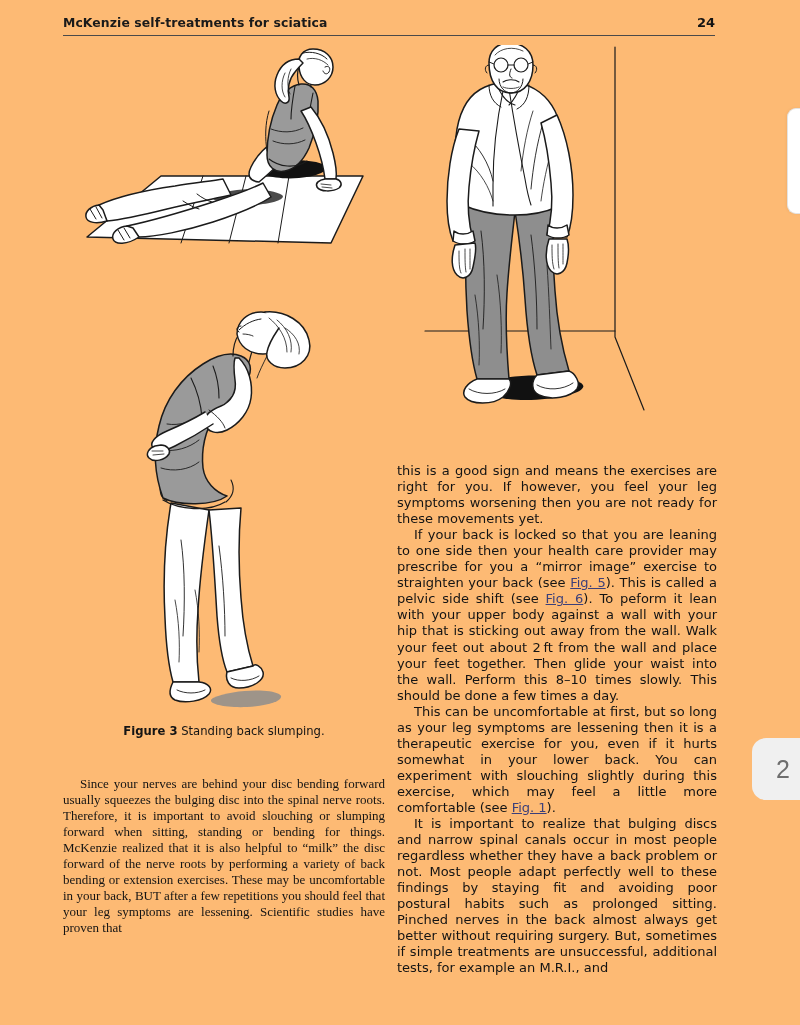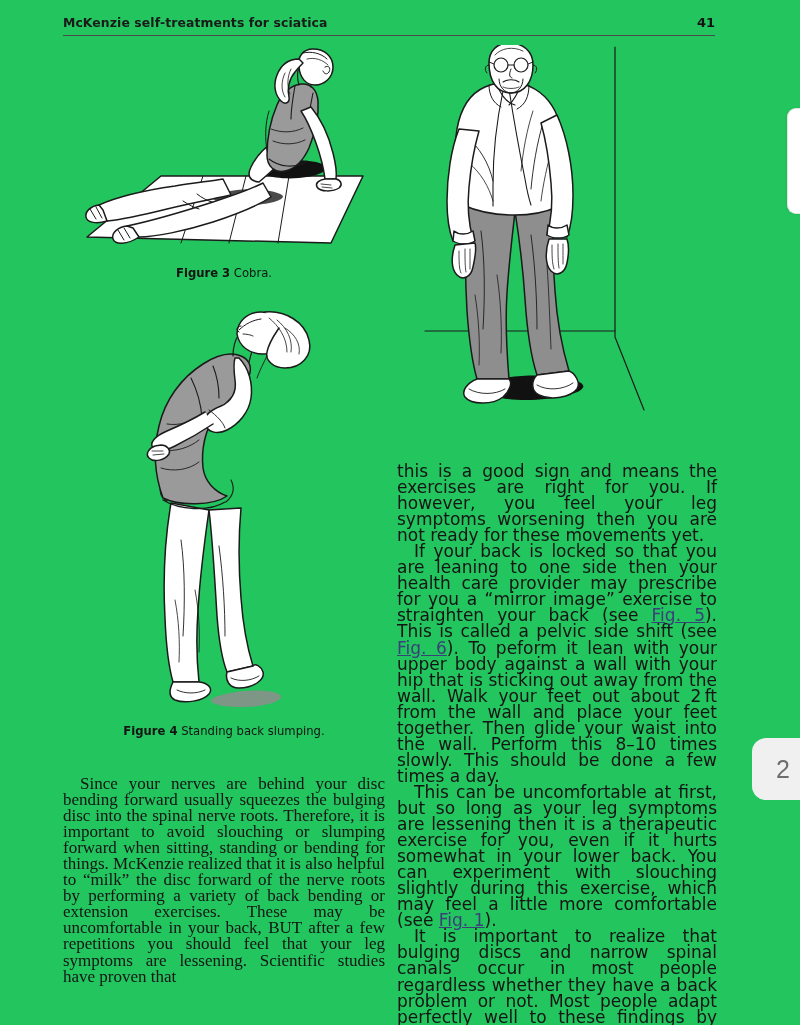--- a/index.html
+++ b/index.html
@@ -15,21 +15,21 @@
     overflow: hidden;
     font-family: "DejaVu Sans", "Liberation Sans", sans-serif;
     color: #1b1b1b;
   }
 
   
   #page-sheet {
     position: absolute;
     left: 0; top: 0;
     width: 800px; height: 1025px;
-    background: #22c55e;
+    background: #fdba74;
   }
 
   
   #running-head {
     position: absolute;
     left: 63px; top: 15px;
     width: 652px;
     display: flex;
     align-items: baseline;
     justify-content: space-between;
@@ -46,21 +46,21 @@
     color: #131313;
   }
   #head-rule {
     position: absolute;
     left: 63px; top: 35px;
     width: 652px; height: 1.4px;
     background: #4a4a4a;
   }
 
   .body-text {
-    font-size: 17px;
+    font-size: 13px;
     line-height: 16.05px;
     text-align: justify;
     text-justify: inter-word;
     color: #141414;
     hyphens: none;
     margin: 0;
   }
   .body-text + .body-text { margin-top: 0; }
   .body-text.indent { text-indent: 17px; }
   .xref { color: #3b3f7a; text-decoration: underline; }
@@ -125,21 +125,21 @@
     font-family: "Liberation Sans", sans-serif;
   }
 </style>
 </head>
 <body>
 
 <div id="page-sheet">
 
   <div id="running-head">
     <span class="rh-title">McKenzie self-treatments for sciatica</span>
-    <span class="rh-folio">41</span>
+    <span class="rh-folio">24</span>
   </div>
   <div id="head-rule"></div>
 
   <div class="figure" id="figure-3">
     <div class="fig-art">
       <svg viewBox="0 0 322 215" preserveAspectRatio="xMidYMid meet" aria-hidden="true">
         <g fill="none" stroke="#1b1b1b" stroke-width="1.5" stroke-linecap="round" stroke-linejoin="round">
 
           <path d="M24 192 L98 131 L300 131 L268 198 Z" fill="#ffffff"></path>
           <path d="M140 131 L118 198" stroke-width="1"></path>
@@ -198,24 +198,20 @@
 
           <path d="M236 14 C226 14 218 20 214 30 C210 40 212 50 218 56
                    C222 60 227 58 226 52 C224 44 226 34 232 27 C235 23 238 20 240 18 Z" fill="#ffffff"></path>
           <path d="M222 28 C218 36 218 46 222 52" stroke-width=".8"></path>
           <path d="M228 24 C224 32 224 42 227 49" stroke-width=".8"></path>
 
           <path d="M240 8 C248 6 258 8 264 14" stroke-width="1"></path>
           <path d="M244 14 C252 12 260 15 265 20" stroke-width=".8"></path>
         </g>
       </svg>
-    </div>
-    <div class="fig-caption">
-      <span class="fig-num">Figure 3</span>
-      <span class="fig-txt">Cobra.</span>
     </div>
   </div>
 
   <div class="figure" id="figure-4">
     <div class="fig-art">
       <svg viewBox="0 0 322 415" preserveAspectRatio="xMidYMid meet" aria-hidden="true">
         <g fill="none" stroke="#1b1b1b" stroke-width="1.5" stroke-linecap="round" stroke-linejoin="round">
 
           <path d="M150 398 C168 390 204 388 216 394 C224 399 208 406 184 407 C158 408 142 403 150 398 Z" fill="#8d8d8d" stroke="none" opacity=".85"></path>
 
@@ -283,21 +279,21 @@
                    C210 68 202 60 204 52 C206 42 212 34 216 28" fill="#ffffff"></path>
           <path d="M214 20 C224 28 230 40 228 52" stroke-width=".8"></path>
           <path d="M206 18 C216 26 224 38 224 52" stroke-width=".8"></path>
           <path d="M222 28 C232 34 238 44 236 54" stroke-width=".8"></path>
 
           <path d="M204 56 C200 64 196 72 194 78" stroke-width=".9"></path>
         </g>
       </svg>
     </div>
     <div class="fig-caption">
-      <span class="fig-num">Figure 4</span>
+      <span class="fig-num">Figure 3</span>
       <span class="fig-txt">Standing back slumping.</span>
     </div>
   </div>
 
   <div class="figure" id="figure-5">
     <div class="fig-art">
       <svg viewBox="0 0 322 372" preserveAspectRatio="xMidYMid meet" aria-hidden="true">
         <g fill="none" stroke="#1b1b1b" stroke-width="1.5" stroke-linecap="round" stroke-linejoin="round">
 
           <path d="M218 2 L218 292 L247 365" stroke-width="1.2"></path>

